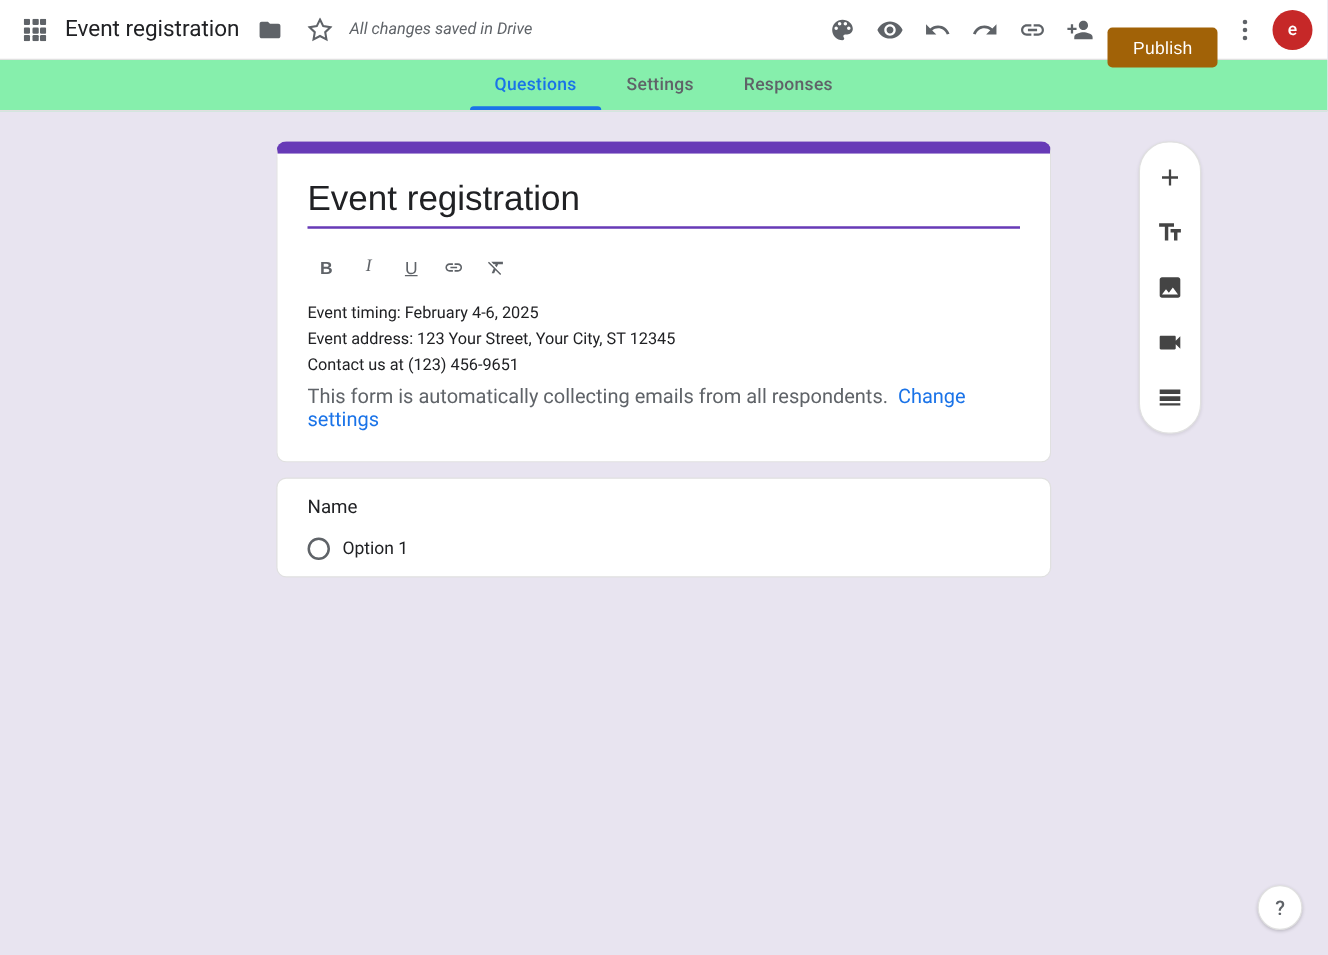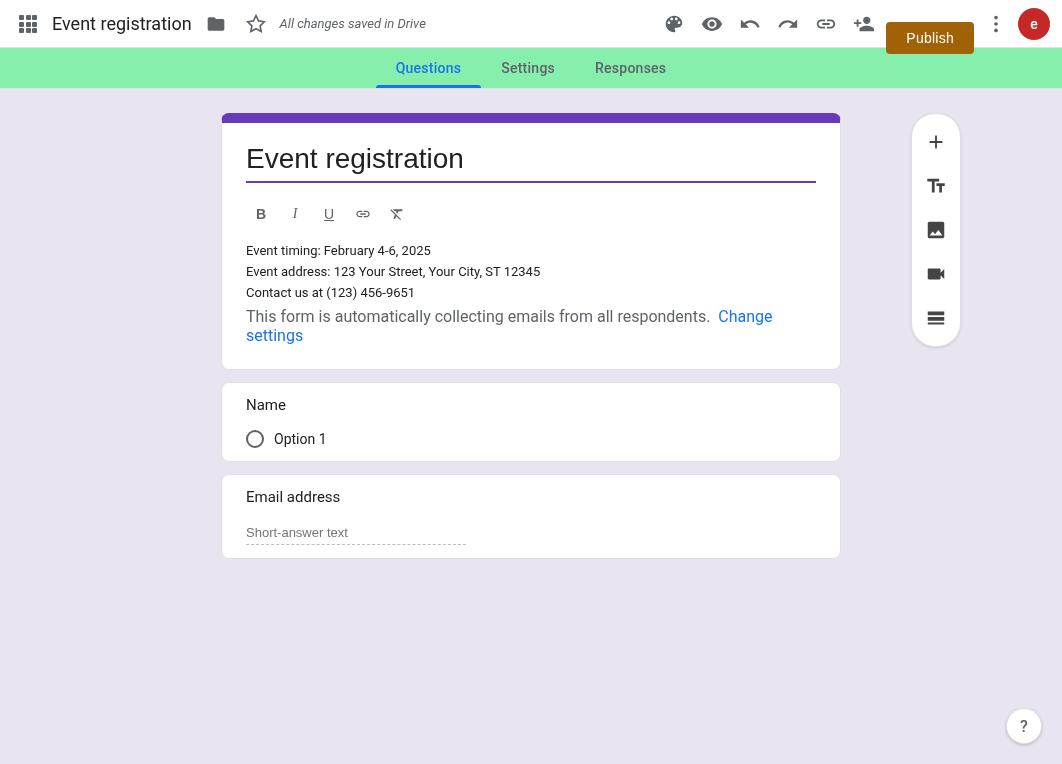--- a/index.html
+++ b/index.html
@@ -405,26 +405,20 @@
     <div class="card">
       <div class="question-card">
         <div class="question-label">Name</div>
         <div class="radio-option">
           <div class="radio-circle"></div>
           <span>Option 1</span>
         </div>
       </div>
     </div>
 
-    <div class="card">
-      <div class="question-card">
-        <div class="question-label">Email address</div>
-        <input class="short-answer-input" type="text" placeholder="Short-answer text" style="">
-      </div>
-    </div>
 
   </div>
 
   <div class="sidebar">
 
     <div class="sidebar-icon-btn">
       <svg width="22" height="22" viewBox="0 0 24 24" fill="#444">
         <path d="M19 13h-6v6h-2v-6H5v-2h6V5h2v6h6v2z"></path>
       </svg>
     </div>

